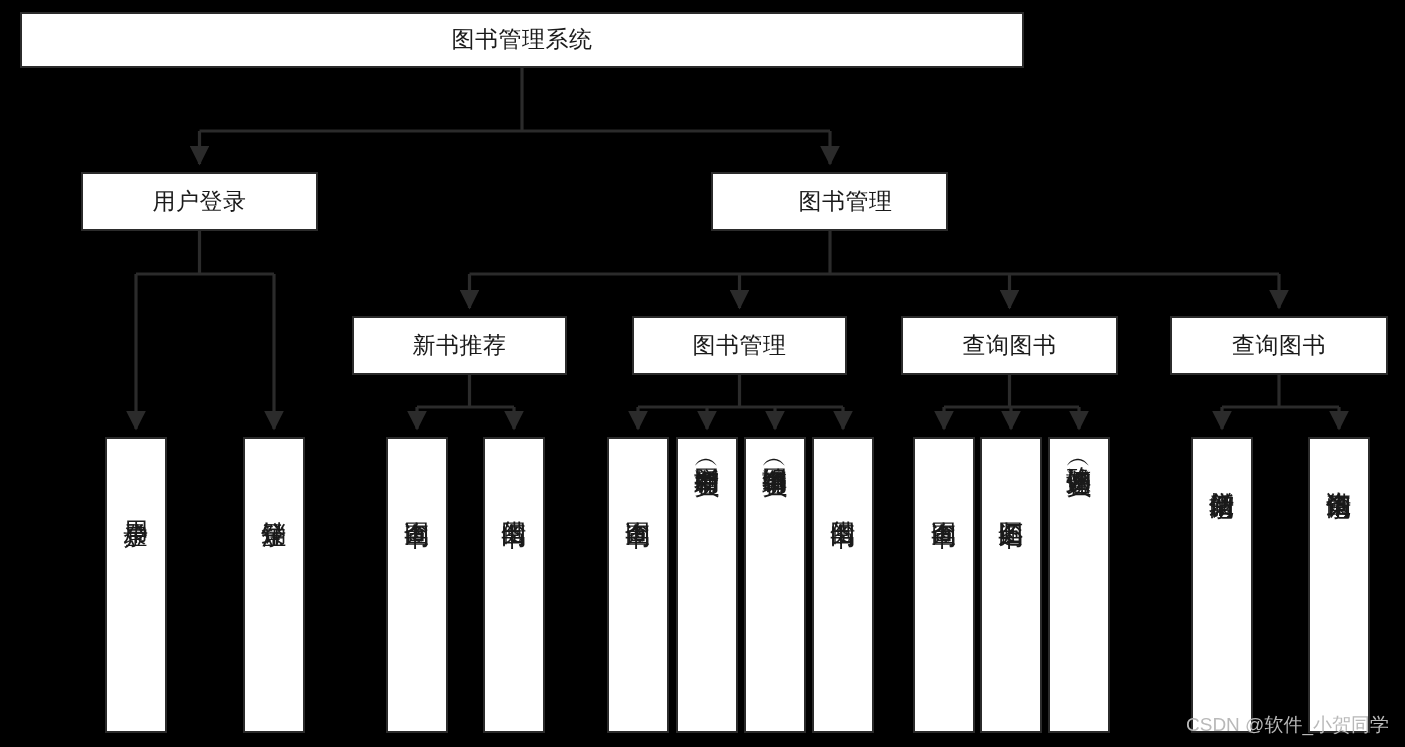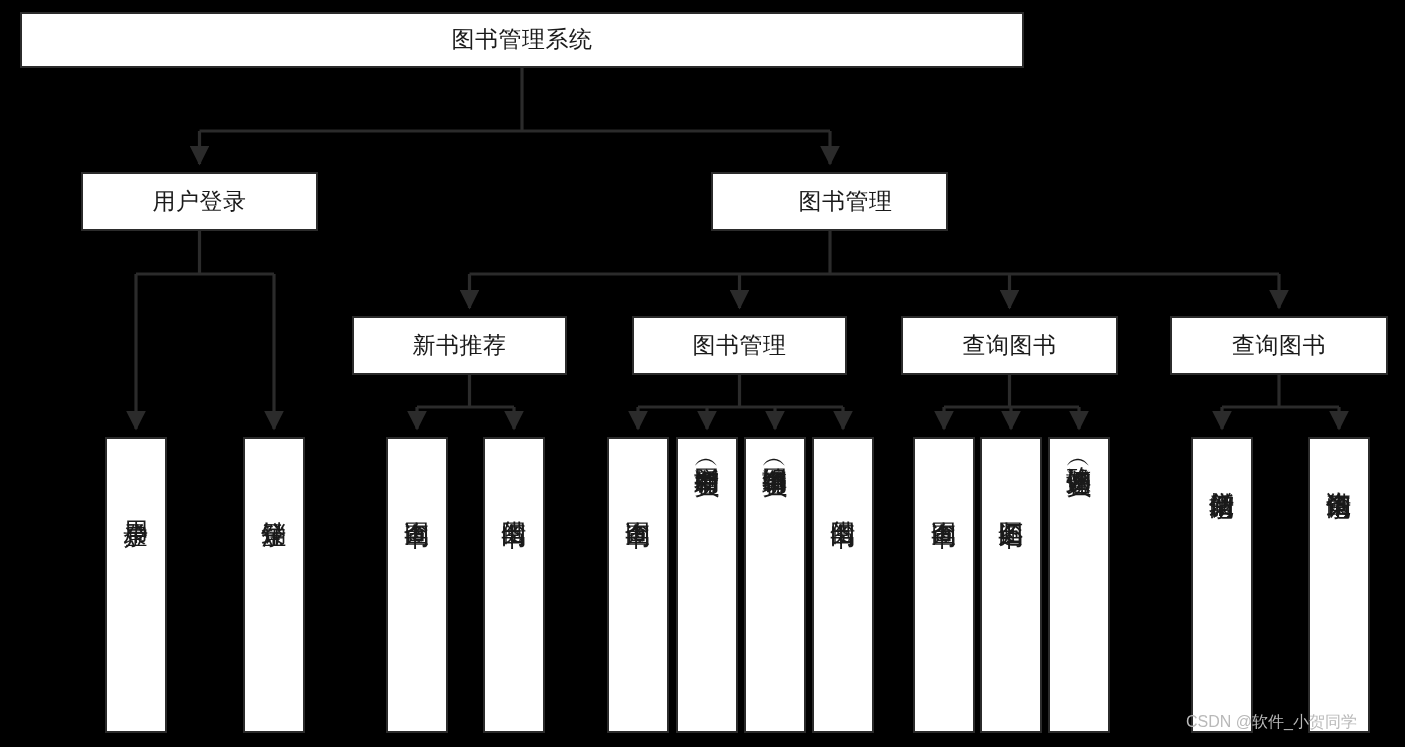--- a/index.html
+++ b/index.html
@@ -55,21 +55,21 @@
     text-orientation: upright;
     font-size: 25px;
     line-height: 1.06;
     letter-spacing: 1px;
     white-space: nowrap;
   }
   .watermark {
     position: absolute;
     left: 1186px;
     top: 712px;
-    font-size: 16px;
+    font-size: 19px;
     color: #b9b9b9;
     white-space: nowrap;
     z-index: 3;
     font-family: "Liberation Sans", "DejaVu Sans", sans-serif;
   }
 </style>
 </head>
 <body>
 
 <div id="canvas">

